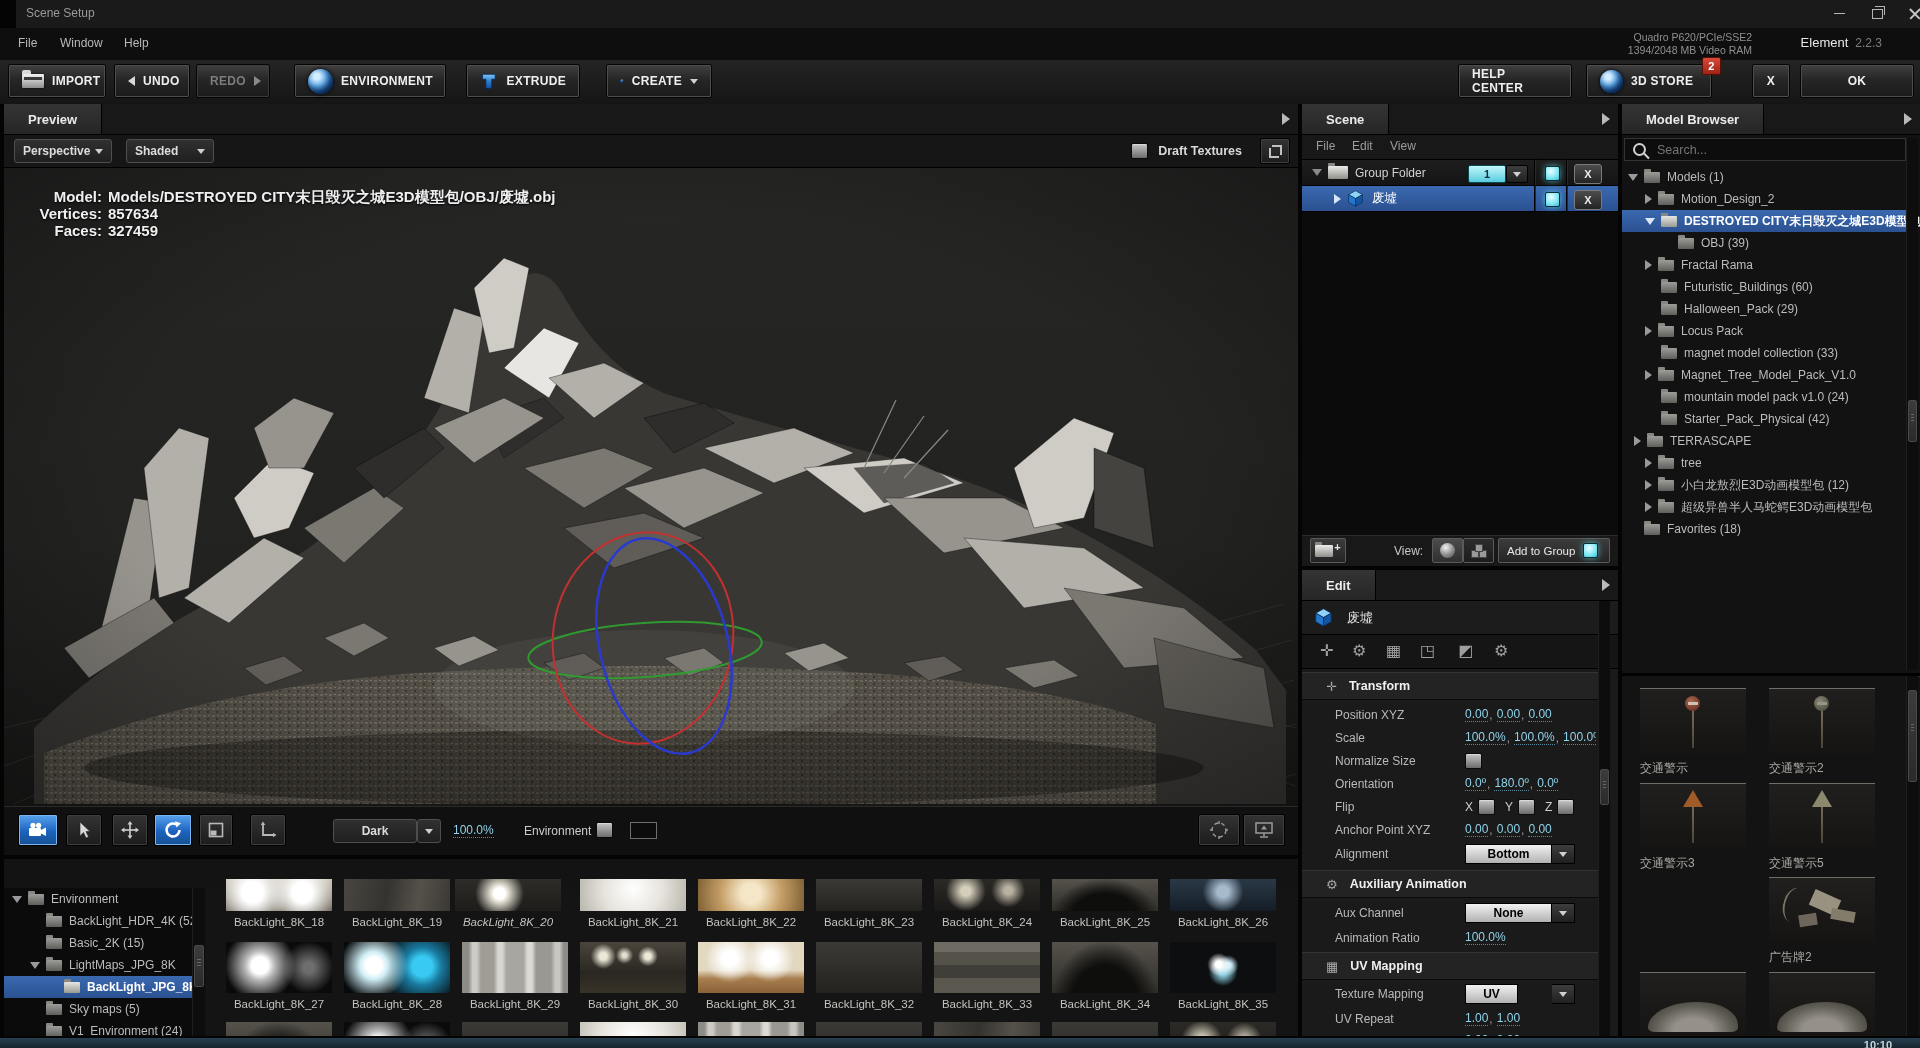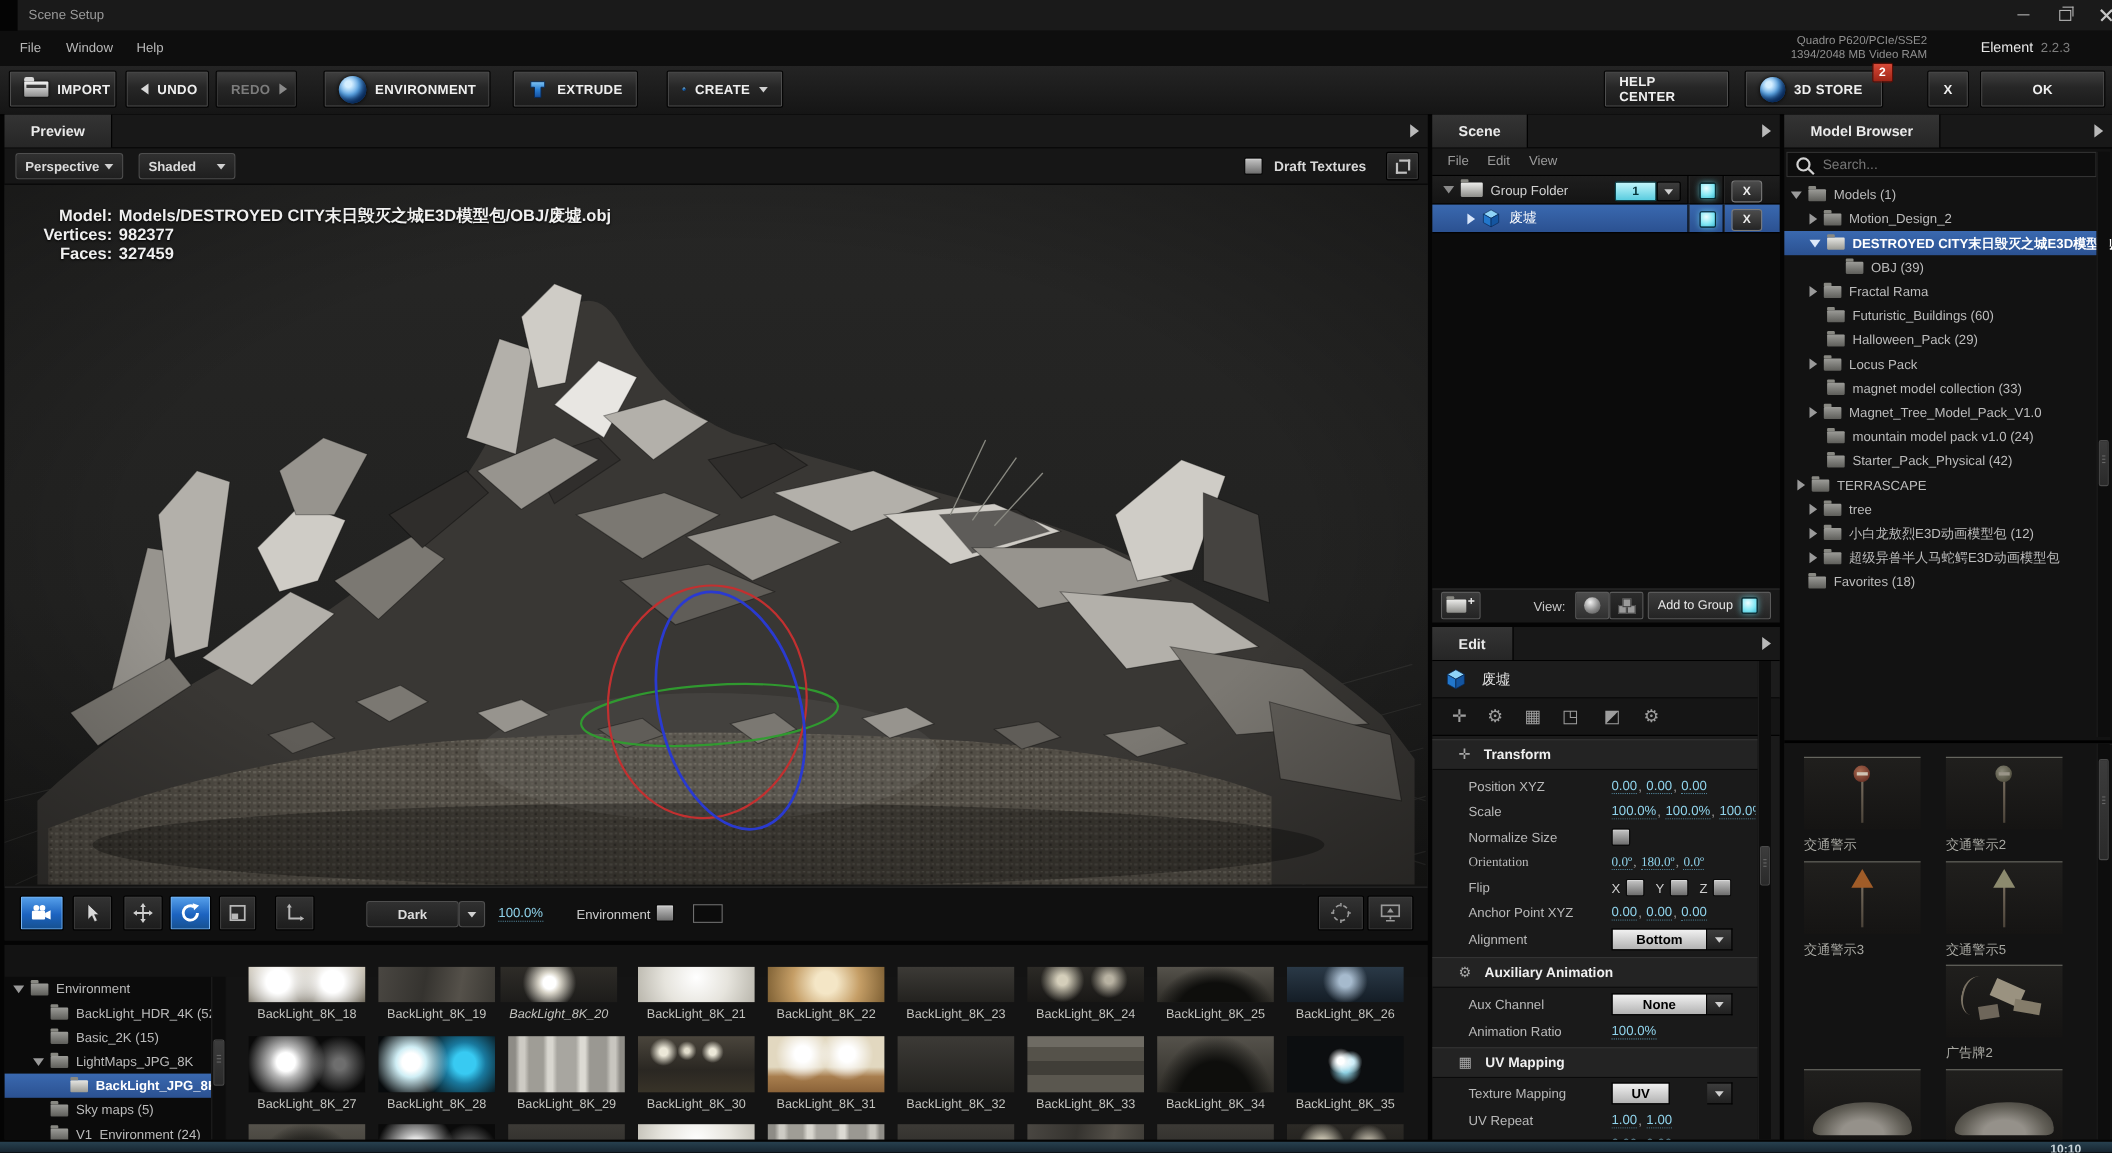--- a/index.html
+++ b/index.html
@@ -110,21 +110,21 @@
   
   #edit{left:1302px;top:570px;width:316px;height:466px;background:#1a1a1a;}
   #edit-obj{position:absolute;left:0;top:31px;right:0;height:33px;background:#1c1c1c;border-bottom:1px solid #000;display:flex;align-items:center;}
   #edit-tools{position:absolute;left:0;top:65px;right:0;height:33px;background:#151515;border-bottom:1px solid #000;}
   #edit-tools span{position:absolute;top:6px;font-size:16px;color:#9e9e9e;}
   .esec{position:absolute;left:0;right:20px;height:26px;background:#232323;border-top:1px solid #333;border-bottom:1px solid #0a0a0a;display:flex;align-items:center;}
   .esec .eicon{margin-left:24px;font-size:13px;color:#a8a8a8;}
   .esec .etitle{margin-left:12px;font-size:12.5px;font-weight:bold;color:#f0f0f0;}
   .erow{position:absolute;left:0;width:296px;height:23px;display:flex;align-items:center;}
   .erow .elabel{position:absolute;left:33px;font-size:12px;color:#b9b9b9;}
-  .erow .evals{position:absolute;left:163px;display:flex;align-items:flex-end;max-width:131px;overflow:hidden;}
+  .erow .evals{position:absolute;left:163px;display:flex;align-items:center;max-width:131px;overflow:hidden;}
   .fliplab{color:#cfcfcf;font-size:12px;margin-right:5px;}
 
   
   #browser{left:1622px;top:104px;width:298px;height:932px;background:#121212;}
   #mb-search{position:absolute;left:2px;top:34px;width:282px;height:23px;background:#0d0d0d;border:1px solid #333;box-sizing:border-box;display:flex;align-items:center;}
   .sic{width:9px;height:9px;border:2px solid #d2d2d2;border-radius:50%;position:relative;margin:0 9px 0 8px;flex:none;}
   .sic::after{content:"";position:absolute;width:7px;height:2px;background:#d2d2d2;transform:rotate(45deg);right:-6px;bottom:-3px;}
   #mb-search input{background:none;border:0;outline:none;color:#a8a8a8;font-size:12.5px;width:220px;font-family:inherit;}
   #mb-tree{position:absolute;left:0;top:62px;width:286px;height:504px;}
   #mb-divider{position:absolute;left:0;top:569px;right:0;height:3px;background:#000;border-bottom:1px solid #2c2c2c;}
@@ -377,21 +377,21 @@
         </g>
         <rect width="1294" height="638" fill="url(#vign)"></rect>
       </svg>
       <div id="modelinfo">
         <div class="mrow">
             <span class="ml">Model:</span>
             <span>Models/DESTROYED CITY末日毁灭之城E3D模型包/OBJ/废墟.obj</span>
           </div>
         <div class="mrow">
             <span class="ml">Vertices:</span>
-            <span>982377</span>
+            <span>857634</span>
           </div>
         <div class="mrow">
             <span class="ml">Faces:</span>
             <span>327459</span>
           </div>
       </div>
     </div>
 
     <div id="pv-footer">
       <div class="vbtn act" style="left:14px;width:40px;">
@@ -580,21 +580,21 @@
           <span class="sep"></span>
         <span class="cv">100.0%</span>
           <span class="sep"></span>
         <span class="cv">100.0%</span>
       </span>
     </div>
     <div class="erow" style="top:179px;">
       <span class="elabel">Normalize Size</span>
       <span class="cbx" style="position:absolute;left:163px;"></span>
     </div>
-    <div class="erow" style="top:202px;font-family:Liberation Serif, serif;">
+    <div class="erow" style="top:202px;">
       <span class="elabel">Orientation</span>
       <span class="evals">
         <span class="cv">0.0º</span>
           <span class="sep"></span>
         <span class="cv">180.0º</span>
           <span class="sep"></span>
         <span class="cv">0.0º</span>
       </span>
     </div>
     <div class="erow" style="top:225px;">

